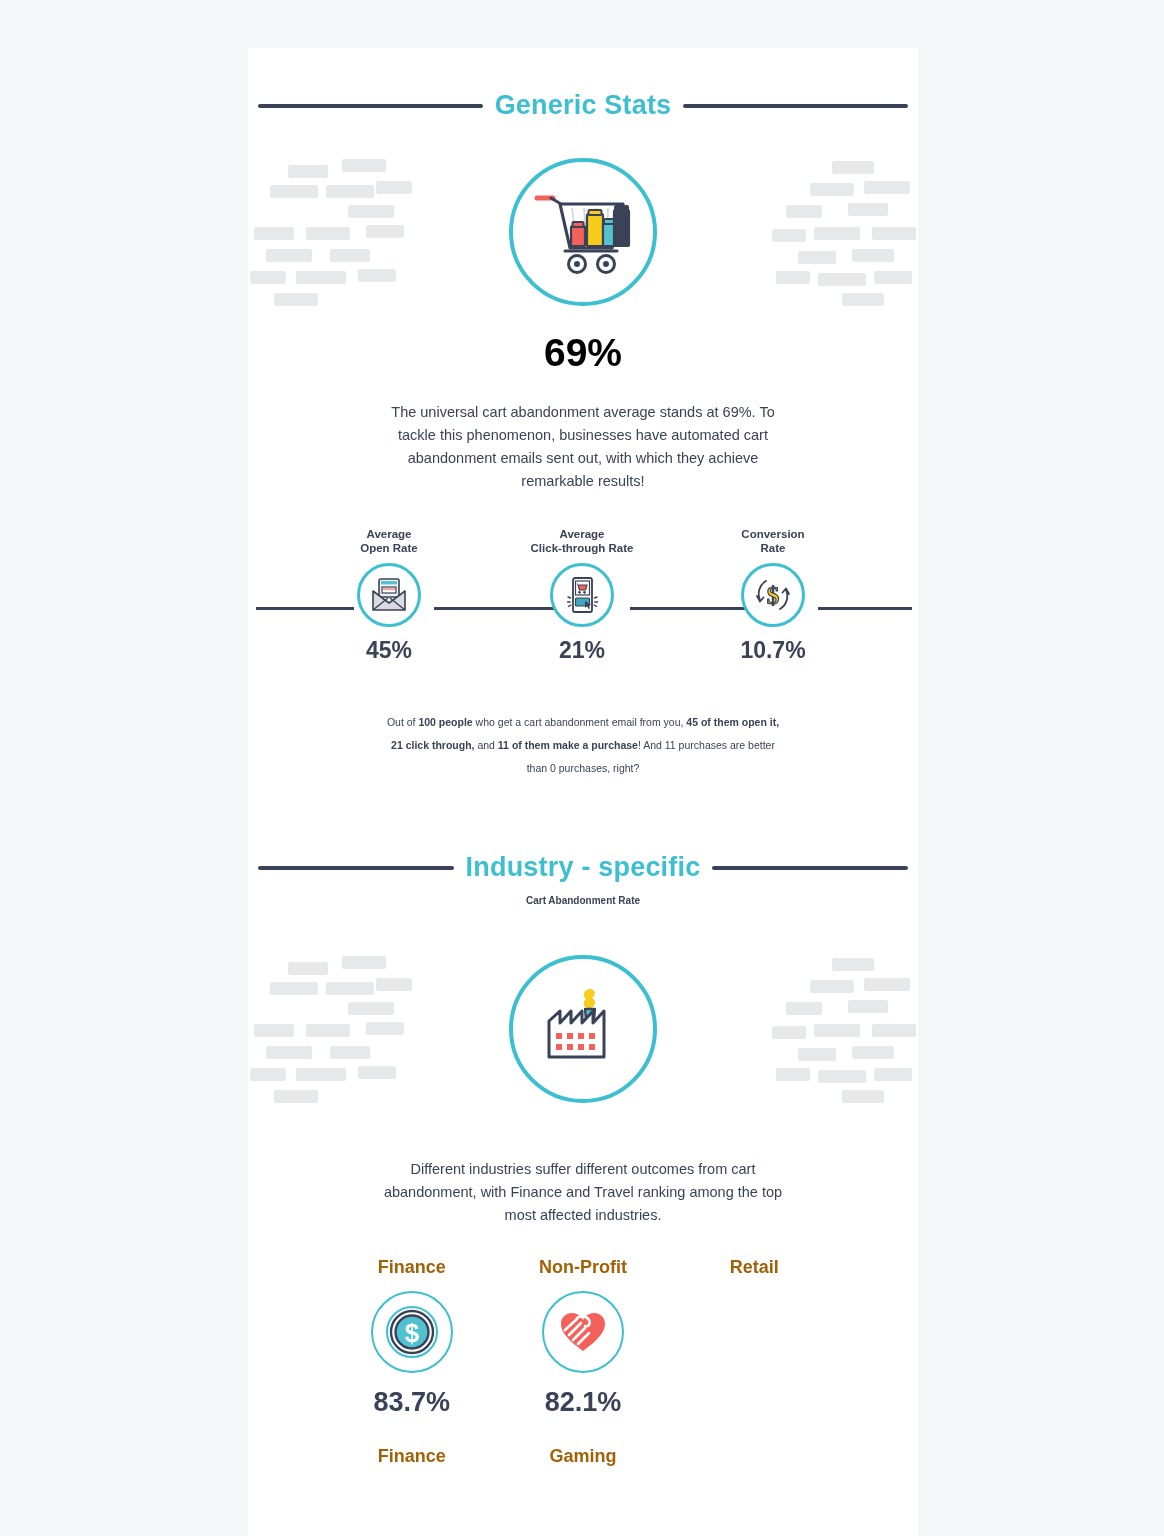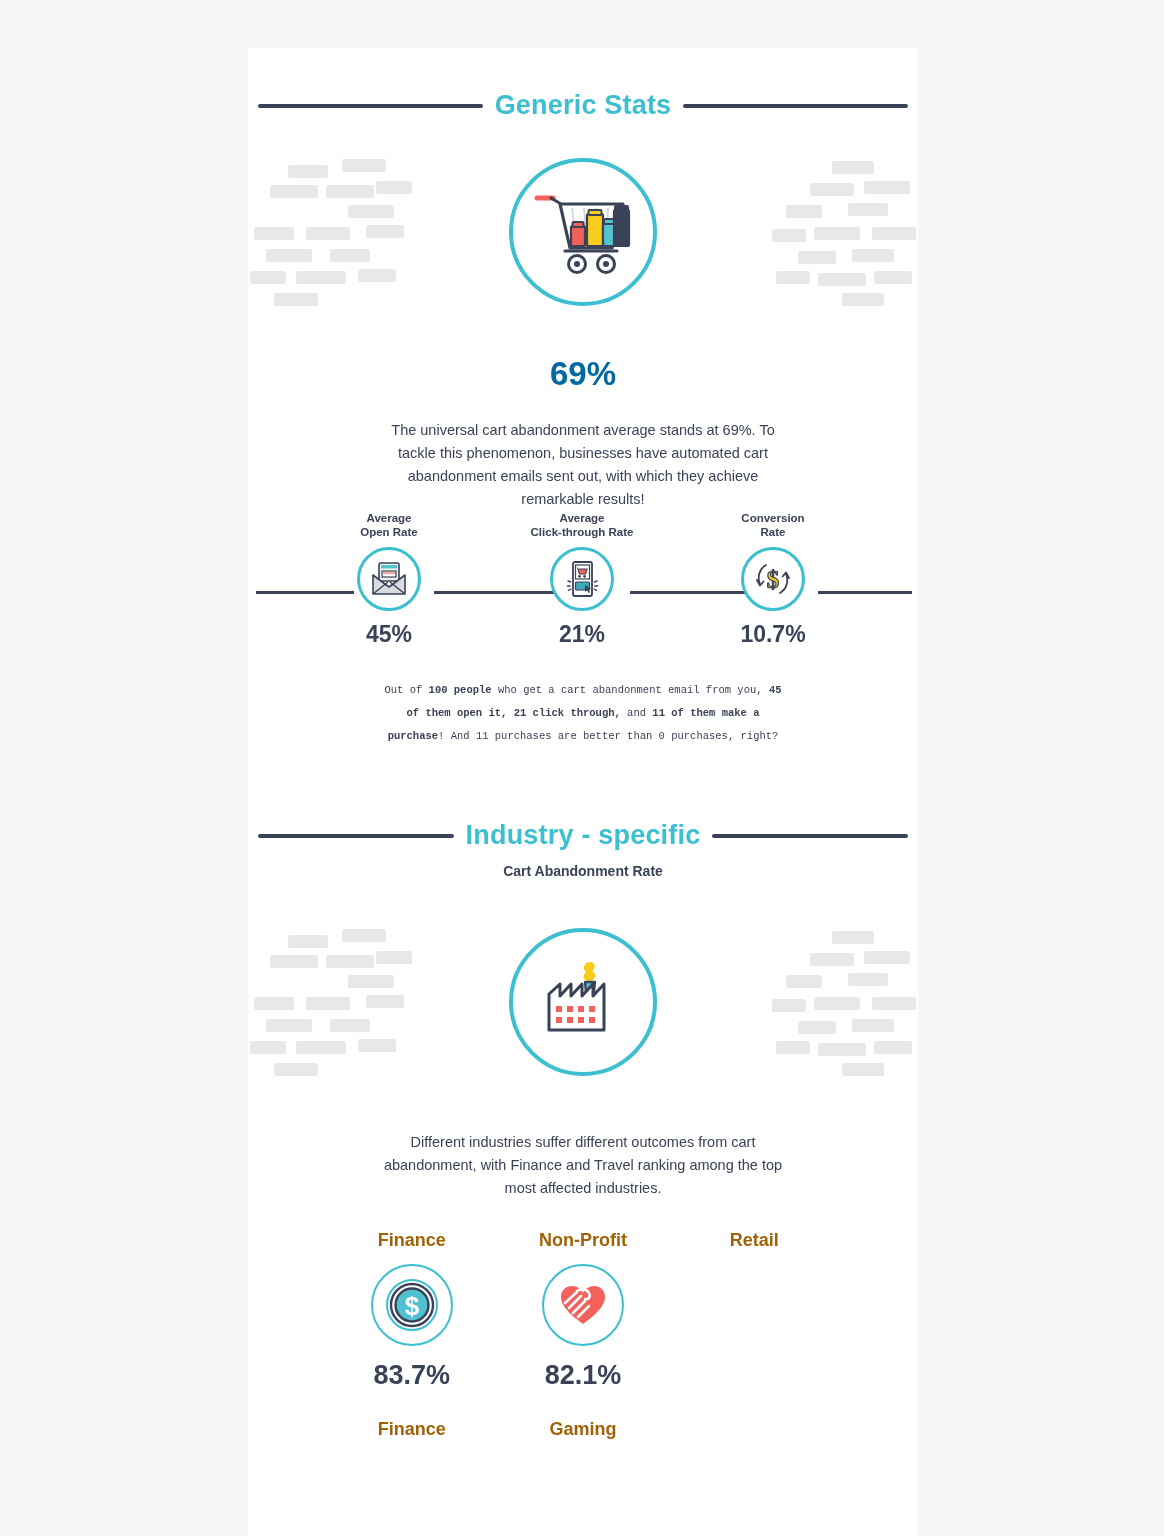--- a/index.html
+++ b/index.html
@@ -44,21 +44,21 @@
   .section-title {
     font-size: 27px;
     font-weight: bold;
     color: #3cbfd0;
     letter-spacing: .2px;
     white-space: nowrap;
     flex: 0 0 auto;
   }
   .section-sub {
     text-align: center;
-    font-size: 14px;
+    font-size: 10px;
     font-weight: bold;
     color: #3a4257;
     margin-top: 12px;
   }
 
   .block-title {
     text-align: center;
     font-size: 17px;
     font-weight: bold;
     color: #3a4257;
@@ -92,24 +92,24 @@
     border-radius: 50%;
     background: #ffffff;
     border: 4px solid #3cbfd0;
     display: flex;
     align-items: center;
     justify-content: center;
     z-index: 2;
   }
   .hero-value {
     text-align: center;
-    font-size: 33px;
-    font-weight: bold;
-    color: #0369a1;
-    margin-top: 28px;
+    font-size: 39px;
+    font-weight: bold;
+    color: #000000;
+    margin-top: 4px;
   }
 
   
   .para {
     width: 400px;
     margin: 26px auto 0;
     text-align: center;
     font-size: 14.5px;
     line-height: 23px;
     color: #3a4257;
@@ -120,20 +120,21 @@
     text-align: center;
     font-size: 10.5px;
     line-height: 23px;
     color: #3a4257;
   }
   .para-small b { font-weight: bold; }
 
   
   .metrics {
     position: relative;
+    margin-top: 34px;
     height: 150px;
   }
   .metric-line {
     position: absolute;
     top: 80px;
     height: 3px;
     background: #3a4257;
   }
   .metric {
     position: absolute;
@@ -339,21 +340,21 @@
           <path d="M4 21 L7 26.5 L10.5 22.5" stroke="#3a4257" stroke-width="1.8" fill="none" stroke-linecap="round" stroke-linejoin="round"></path>
           <path d="M27 34 A15 15 0 0 0 33 15" stroke="#3a4257" stroke-width="1.8" fill="none" stroke-linecap="round"></path>
           <path d="M36 19 L33 13.5 L29.5 17.5" stroke="#3a4257" stroke-width="1.8" fill="none" stroke-linecap="round" stroke-linejoin="round"></path>
           <text x="20" y="29" font-family="'Liberation Serif', serif" font-size="25" font-weight="bold" fill="#f7cc1d" stroke="#3a4257" stroke-width="1.2" text-anchor="middle">$</text>
         </svg>
       </div>
       <div class="metric-value">10.7%</div>
     </div>
   </div>
 
-  <div class="para-small" style="margin-top:18px;font-family:Liberation Mono, monospace;">
+  <div class="para-small" style="margin-top:34px;">
     <span>Out of </span><b>100 people</b><span> who get a cart abandonment email from you, </span><b>45 of them open it,</b><span> </span><b>21 click through,</b><span> and </span><b>11 of them make a purchase</b><span>! And 11 purchases are better than 0 purchases, right?</span>
   </div>
 
   <div style="margin-top:72px;">
     <div class="section-head">
       <span class="rule"></span>
       <span class="section-title">Industry - specific</span>
       <span class="rule"></span>
     </div>
     <div class="section-sub">Cart Abandonment Rate</div>

